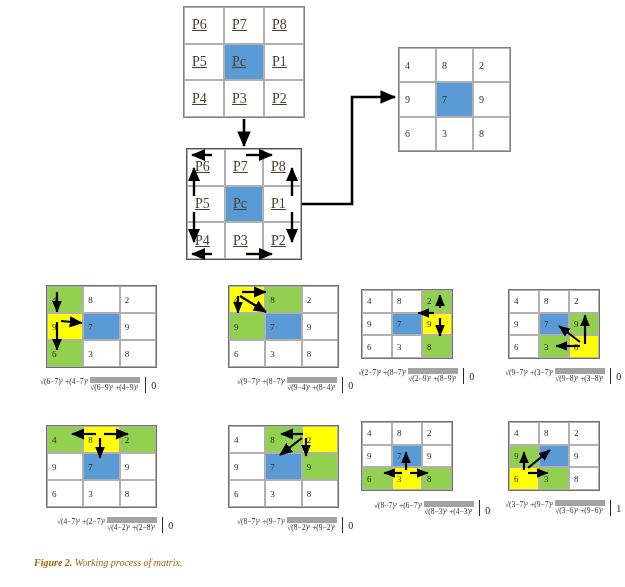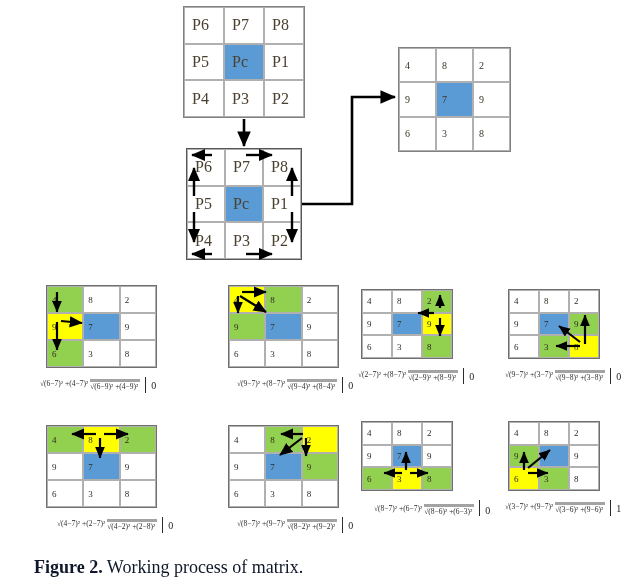--- a/index.html
+++ b/index.html
@@ -20,53 +20,54 @@
     background:#ffffff;
     font-size:10px;
     color:#3a3326;
     padding-left:5px;
   }
   .cell.c-blue{background:#5b9bd5;}
   .cell.c-green{background:#92d050;}
   .cell.c-yellow{background:#ffff00;}
 
   
-  .sym .cell{font-size:16px;color:#4a4030;padding-left:7px;}
+  .sym .cell{font-size:14px;color:#4a4030;padding-left:7px;text-decoration:underline;}
 
   
   .small .cell{font-size:9px;padding-left:4px;color:#2f2a20;}
   .small{border:1px solid #6f6f6f;}
 
   
   svg.overlay{position:absolute;left:0;top:0;width:625px;height:587px;pointer-events:none;}
 
   
   .formula{
     position:absolute;
     font-family:"Liberation Serif", serif;
     display:flex;align-items:center;
     color:#2b2b2b;
   }
   .frac{
     display:inline-flex;flex-direction:row;align-items:stretch;
     font-size:7.5px;line-height:1.25;
   }
   .frac .num{padding:0 2px 0 0;white-space:nowrap;}
-  .frac .den{border-top:3px solid #a3a3a3;padding:0 2px 0 0;white-space:nowrap;}
+  .frac .den{border-top:6px solid #a3a3a3;padding:0 2px 0 0;white-space:nowrap;}
   .bar{
     width:1px;background:#2b2b2b;margin:0 5px;
     align-self:stretch;min-height:16px;
   }
   .res{font-size:10px;color:#1a1a1a;}
 
   
   .caption{
     position:absolute;left:34px;top:557px;
-    font-size:18px;color:#0f172a;
+    font-size:10px;color:#a16207;
     font-family:"Liberation Serif", serif;
+    font-style:italic;
   }
   .caption b{font-weight:bold;}
 </style>
 </head>
 <body>
 
 <div class="matrix sym" id="m-sym-top" style="left:183px;top:6px;width:122px;height:112px;grid-template-columns:1fr 1fr 1fr;grid-template-rows:1fr 1fr 1fr;">
   <div class="cell">P6</div>
   <div class="cell">P7</div>
   <div class="cell">P8</div>
@@ -248,21 +249,21 @@
     <span class="num">√(8−7)² +(9−7)²</span>
     <span class="den">√(8−2)² +(9−2)²</span>
   </span>
   <span class="bar"></span>
   <span class="res">0</span>
 </div>
 
 <div class="formula" style="left:374px;top:500px;align-items:flex-end;">
   <span class="frac">
     <span class="num">√(8−7)² +(6−7)²</span>
-    <span class="den">√(8−6)² +(6−3)²</span>
+    <span class="den">√(8−3)² +(4−3)²</span>
   </span>
   <span class="bar"></span>
   <span class="res">0</span>
 </div>
 
 <div class="formula" style="left:505px;top:500px;">
   <span class="frac">
     <span class="num">√(3−7)² +(9−7)²</span>
     <span class="den">√(3−6)² +(9−6)²</span>
   </span>

